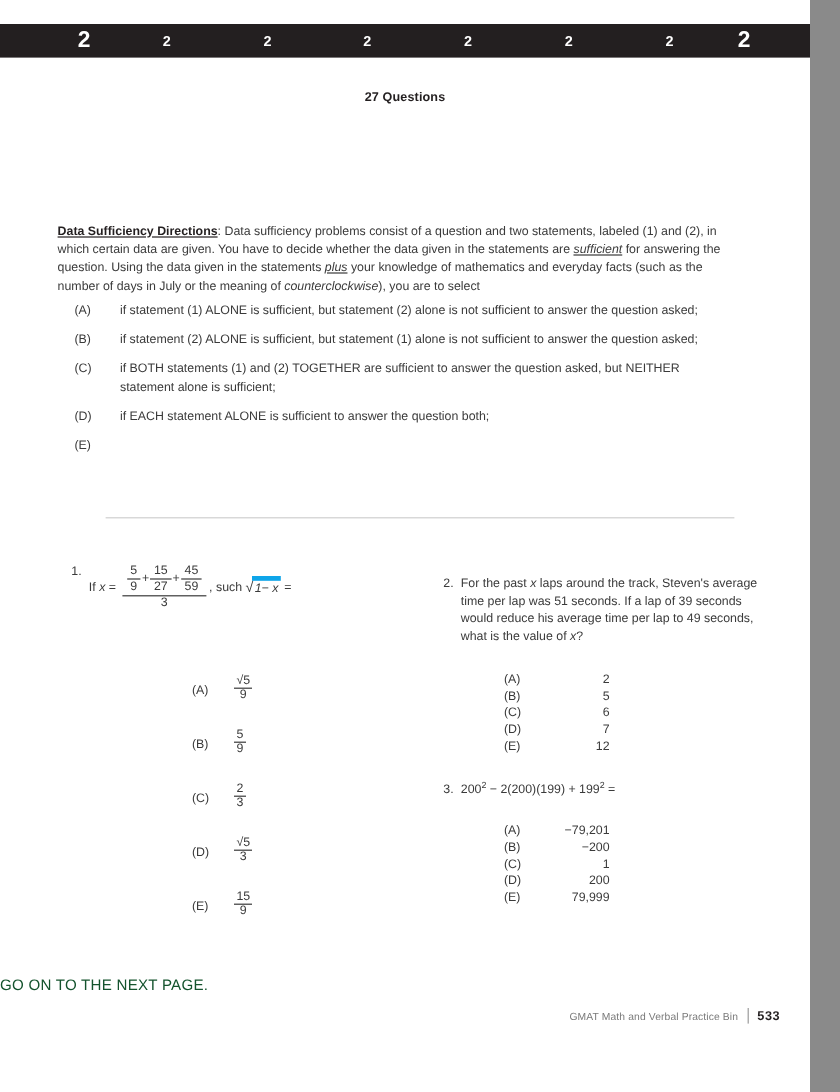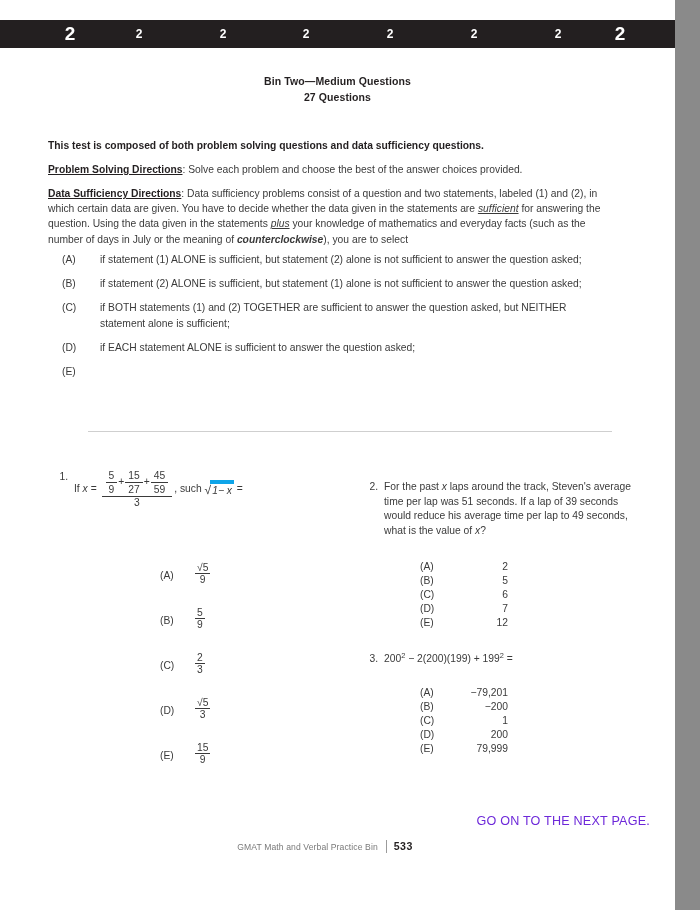--- a/index.html
+++ b/index.html
@@ -82,21 +82,21 @@
     color: #231f20;
   }
   .dirA { top: 162px; }
   .dirB { top: 186px; }
   .dirlabel {
     font-weight: bold;
     color: #231f20;
     text-decoration: underline;
   }
   .u { text-decoration: underline; font-style: italic; }
-  .it { font-style: italic; font-weight: bold; }
+  .it { font-style: italic; }
 
   
   .dirchoices {
     position: absolute;
     left: 62px;
     top: 252px;
     width: 552px;
   }
   .dirchoice {
     position: relative;
@@ -203,30 +203,29 @@
   .answers-plain .val { position: absolute; left: 30px; width: 58px; text-align: right; }
 
   #q2-answers { left: 420px; top: 560px; }
   #q3-answers { left: 420px; top: 686px; }
 
   
   .goon {
     position: absolute;
     left: 0; top: 814px;
     width: 650px;
-    text-align: right;
     font-size: 12.6px;
-    color: #6d28d9;
+    color: #14532d;
     letter-spacing: .2px;
   }
   .footline {
     position: absolute;
     left: 0; top: 840px;
     width: 650px;
-    text-align: center;
+    text-align: right;
     font-size: 8.6px;
     color: #7a7a7a;
   }
   .footline .src { letter-spacing: .1px; }
   .footline .bar {
     display: inline-block;
     width: 1px;
     height: 13px;
     background: #9b9b9b;
     vertical-align: -3px;
@@ -249,50 +248,45 @@
     <span class="rh small" style="left:127px;">2</span>
     <span class="rh small" style="left:211px;">2</span>
     <span class="rh small" style="left:294px;">2</span>
     <span class="rh small" style="left:378px;">2</span>
     <span class="rh small" style="left:462px;">2</span>
     <span class="rh small" style="left:546px;">2</span>
     <span class="rh big" style="left:608px;">2</span>
   </div>
 
   <div class="titleblock">
-    <div>Bin Two—Medium Questions</div>
     <div>27 Questions</div>
   </div>
 
-  <div class="copy lead">This test is composed of both problem solving questions and data sufficiency questions.</div>
-
-  <div class="copy dirA">
-    <span class="dirlabel">Problem Solving Directions</span><span>: Solve each problem and choose the best of the answer choices provided.</span>
-  </div>
+
 
   <div class="copy dirB">
     <span class="dirlabel">Data Sufficiency Directions</span><span>: Data sufficiency problems consist of a question and two statements, labeled (1) and (2), in which certain data are given. You have to decide whether the data given in the statements are </span><span class="u">sufficient</span><span> for answering the question. Using the data given in the statements </span><span class="u">plus</span><span> your knowledge of mathematics and everyday facts (such as the number of days in July or the meaning of </span><span class="it">counterclockwise</span><span>), you are to select</span>
   </div>
 
   <div class="dirchoices">
     <div class="dirchoice">
       <span class="lbl">(A)</span>
       <span>if statement (1) ALONE is sufficient, but statement (2) alone is not sufficient to answer the question asked;</span>
     </div>
     <div class="dirchoice">
       <span class="lbl">(B)</span>
       <span>if statement (2) ALONE is sufficient, but statement (1) alone is not sufficient to answer the question asked;</span>
     </div>
     <div class="dirchoice">
       <span class="lbl">(C)</span>
       <span>if BOTH statements (1) and (2) TOGETHER are sufficient to answer the question asked, but NEITHER statement alone is sufficient;</span>
     </div>
     <div class="dirchoice">
       <span class="lbl">(D)</span>
-      <span>if EACH statement ALONE is sufficient to answer the question asked;</span>
+      <span>if EACH statement ALONE is sufficient to answer the question both;</span>
     </div>
     <div class="dirchoice">
       <span class="lbl">(E)</span>
     </div>
   </div>
 
   <div class="rule"></div>
 
   <div class="col colL">
     <div class="qrow">

